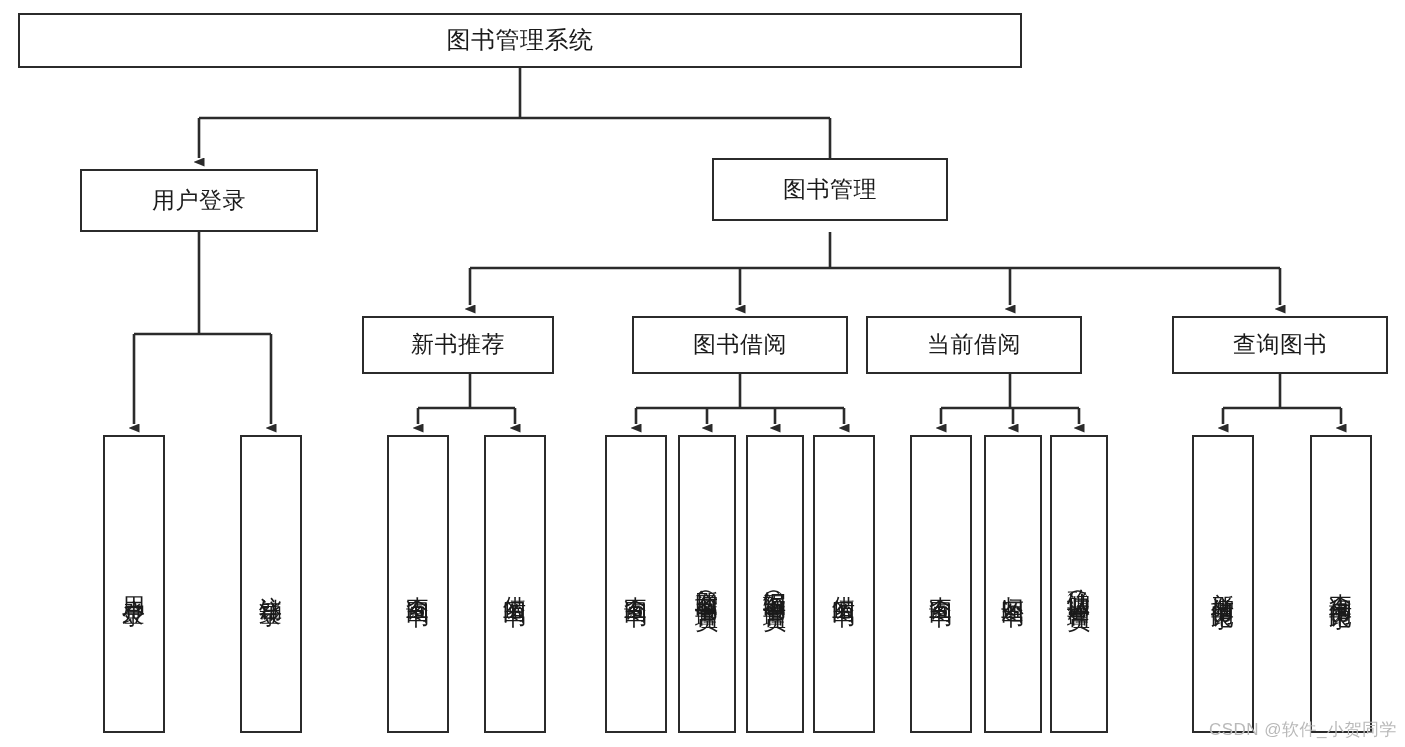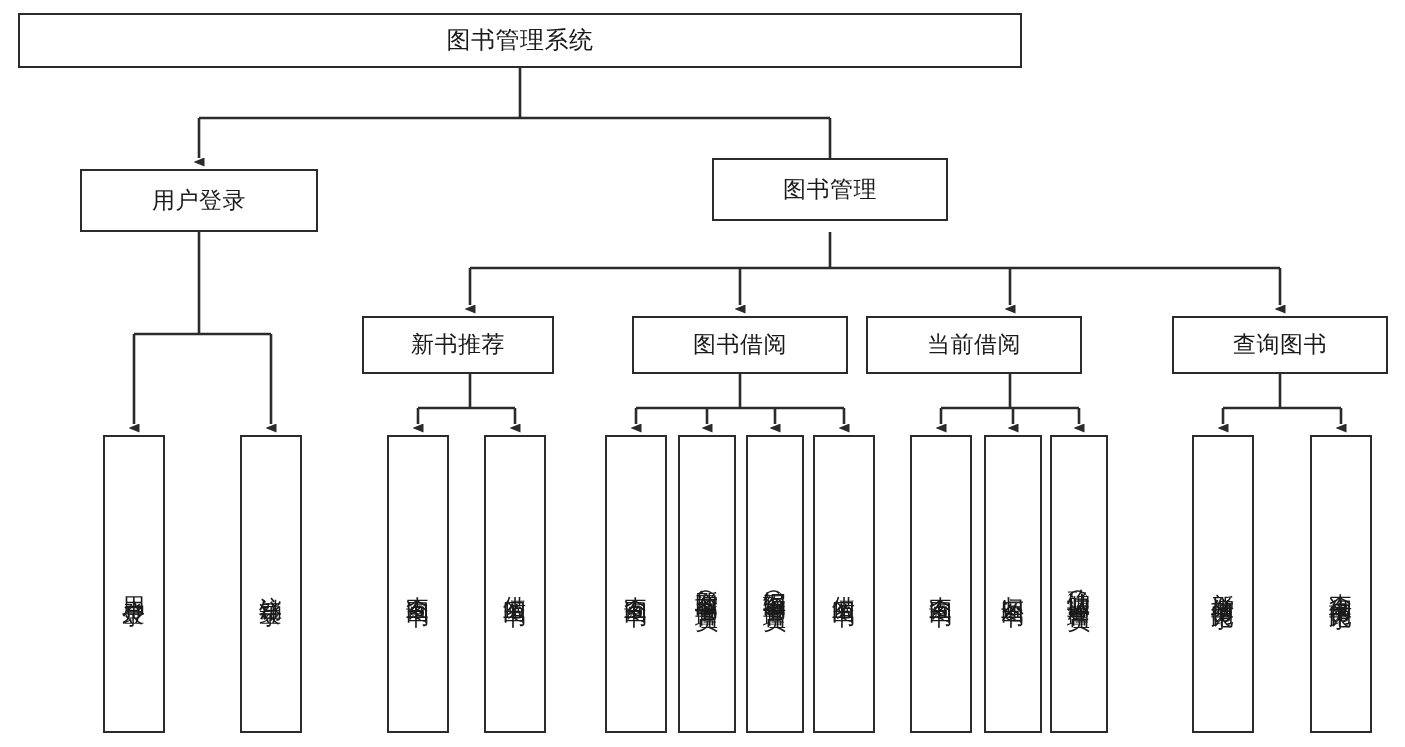--- a/index.html
+++ b/index.html
@@ -181,13 +181,14 @@
         <span class="node-label">确认归还（管理员）</span>
       </div>
       <div class="node vertical" style="left: 1192px; top: 435px; width: 62px; height: 298px;">
         <span class="node-label">新增借阅记录</span>
       </div>
       <div class="node vertical" style="left: 1310px; top: 435px; width: 62px; height: 298px;">
         <span class="node-label">查询借阅记录</span>
       </div>
     </div>
 
+  <div id="watermark">CSDN @软件_小贺同学</div>
 </div>
 
 </body></html>

